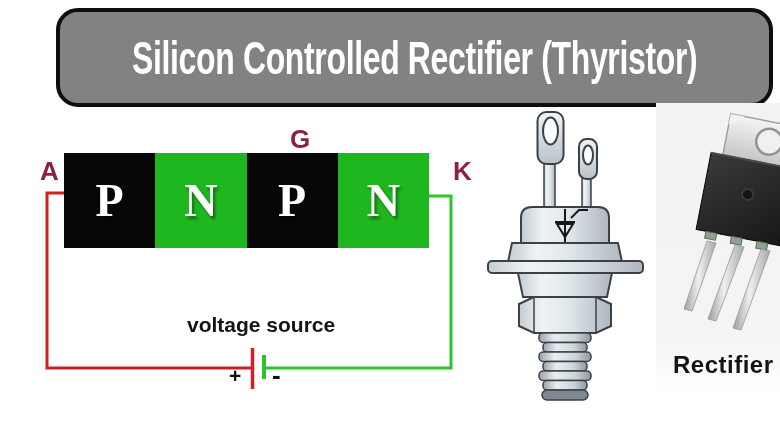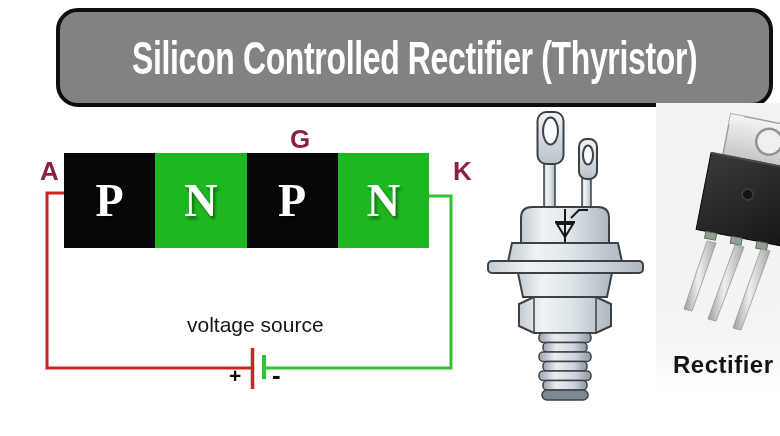--- a/index.html
+++ b/index.html
@@ -24,21 +24,21 @@
   .layer.p{background:#070707;}
   .layer.n{background:#1fb71f;}
   .layer .letter{
     font-family:"Liberation Serif",serif;font-weight:700;font-size:46px;color:#ffffff;
     text-shadow:2px 3px 3px rgba(0,0,0,.45);line-height:1;
   }
   .node-label{position:absolute;font-weight:700;font-size:26px;color:#8b2246;line-height:1;}
   #label-a{left:4px;top:158px;}
   #label-g{left:254px;top:126px;}
   #label-k{left:417px;top:158px;}
-  #voltage-source{position:absolute;left:151px;top:313px;font-size:21px;font-weight:400;color:#141414;}
+  #voltage-source{position:absolute;left:151px;top:313px;font-size:21px;font-weight:700;color:#141414;}
   .battery-sign{position:absolute;font-weight:700;color:#111;line-height:1;}
   #plus-sign{left:193px;top:365px;font-size:21px;}
   #minus-sign{left:236px;top:362px;font-size:26px;}
   
   svg{position:absolute;display:block;}
   #circuit{left:0;top:0;}
   #stud{left:440px;top:105px;}
   #to220{left:620px;top:103px;}
   #terminal-caption{position:absolute;left:637px;top:351px;font-size:24px;font-weight:700;color:#141414;letter-spacing:.5px;}
 </style>

